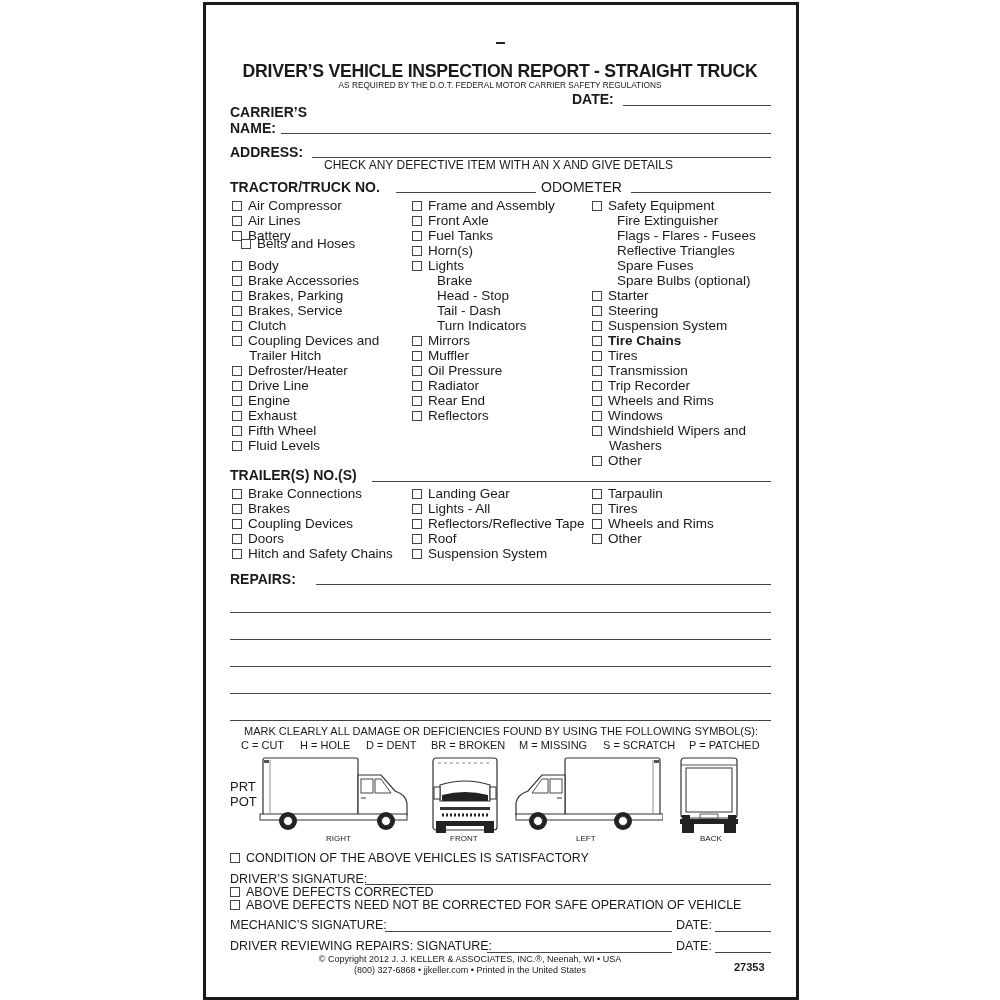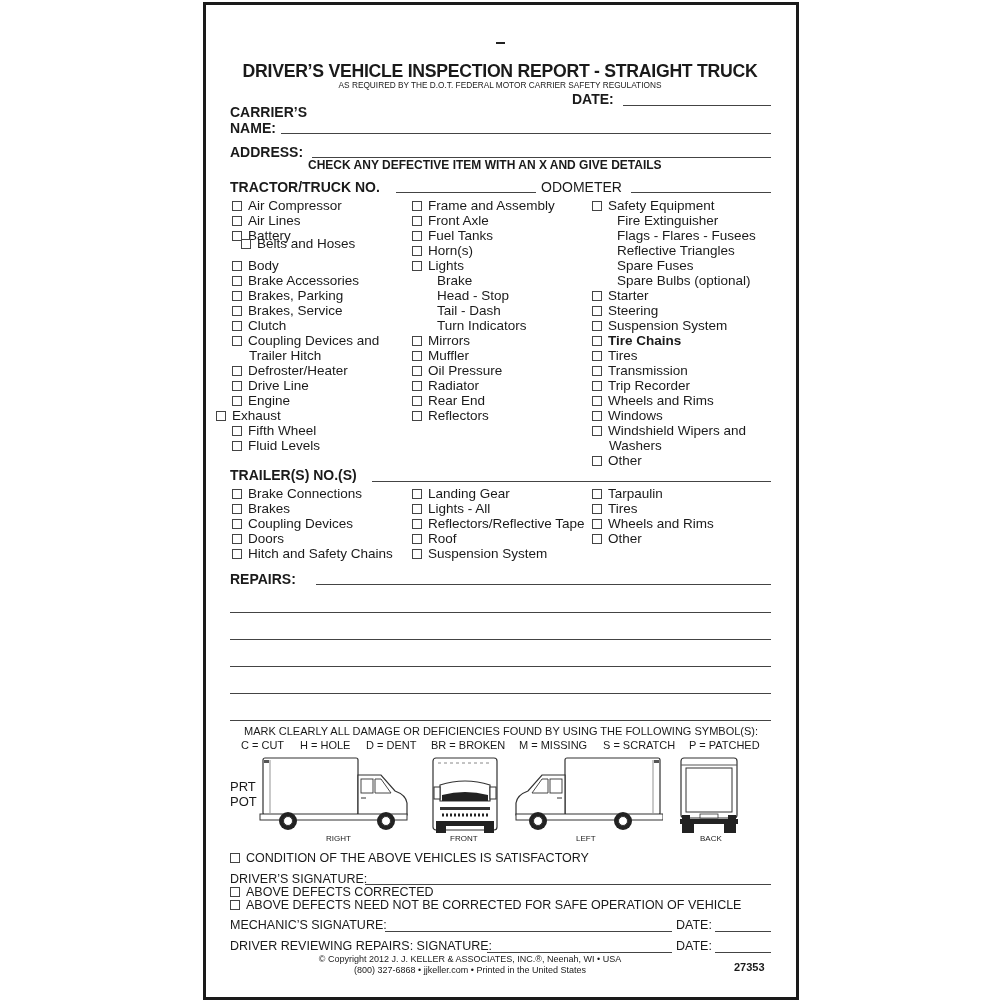--- a/index.html
+++ b/index.html
@@ -30,21 +30,21 @@
 
 <div class="abs lbl" style="left:572px; top:91px;">DATE:</div>
 <div class="line" style="left:623px; top:105px; width:148px;"></div>
 
 <div class="abs lbl" style="left:230px; top:104px;">CARRIER’S</div>
 <div class="abs lbl" style="left:230px; top:120px;">NAME:</div>
 <div class="line" style="left:281px; top:133px; width:490px;"></div>
 
 <div class="abs lbl" style="left:230px; top:144px;">ADDRESS:</div>
 <div class="line" style="left:312px; top:157px; width:459px;"></div>
-<div class="abs note" style="left:308px; top:158px;font-weight:bold;">CHECK ANY DEFECTIVE ITEM WITH AN X AND GIVE DETAILS</div>
+<div class="abs note" style="left:324px; top:158px;">CHECK ANY DEFECTIVE ITEM WITH AN X AND GIVE DETAILS</div>
 
 <div class="abs lbl" style="left:230px; top:179px;">TRACTOR/TRUCK NO.</div>
 <div class="line" style="left:396px; top:192px; width:140px;"></div>
 <div class="abs" style="left:541px; top:179px; font-size:14px;">ODOMETER</div>
 <div class="line" style="left:631px; top:192px; width:140px;"></div>
 
 <div id="tractor-col1">
     <div class="item" style="left: 232px; top: 198px;"><span class="cb"></span><span>Air Compressor</span></div>
     <div class="item" style="left: 232px; top: 213px;"><span class="cb"></span><span>Air Lines</span></div>
     <div class="item" style="left: 232px; top: 228px;"><span class="cb"></span><span>Battery</span></div>
@@ -52,21 +52,21 @@
     <div class="item" style="left: 232px; top: 258px;"><span class="cb"></span><span>Body</span></div>
     <div class="item" style="left: 232px; top: 273px;"><span class="cb"></span><span>Brake Accessories</span></div>
     <div class="item" style="left: 232px; top: 288px;"><span class="cb"></span><span>Brakes, Parking</span></div>
     <div class="item" style="left: 232px; top: 303px;"><span class="cb"></span><span>Brakes, Service</span></div>
     <div class="item" style="left: 232px; top: 318px;"><span class="cb"></span><span>Clutch</span></div>
     <div class="item" style="left: 232px; top: 333px;"><span class="cb"></span><span>Coupling Devices and</span></div>
     <div class="item" style="left: 232px; top: 348px;"><span style="padding-left: 17px;">Trailer Hitch</span></div>
     <div class="item" style="left: 232px; top: 363px;"><span class="cb"></span><span>Defroster/Heater</span></div>
     <div class="item" style="left: 232px; top: 378px;"><span class="cb"></span><span>Drive Line</span></div>
     <div class="item" style="left: 232px; top: 393px;"><span class="cb"></span><span>Engine</span></div>
-    <div class="item" style="left: 216px; top: 408px;"><span class="cb"></span><span>Exhaust</span></div>
+    <div class="item" style="left: 232px; top: 408px;"><span class="cb"></span><span>Exhaust</span></div>
     <div class="item" style="left: 232px; top: 423px;"><span class="cb"></span><span>Fifth Wheel</span></div>
     <div class="item" style="left: 232px; top: 438px;"><span class="cb"></span><span>Fluid Levels</span></div>
   </div>
 <div id="tractor-col2">
     <div class="item" style="left: 412px; top: 198px;"><span class="cb"></span><span>Frame and Assembly</span></div>
     <div class="item" style="left: 412px; top: 213px;"><span class="cb"></span><span>Front Axle</span></div>
     <div class="item" style="left: 412px; top: 228px;"><span class="cb"></span><span>Fuel Tanks</span></div>
     <div class="item" style="left: 412px; top: 243px;"><span class="cb"></span><span>Horn(s)</span></div>
     <div class="item" style="left: 412px; top: 258px;"><span class="cb"></span><span>Lights</span></div>
     <div class="item" style="left: 412px; top: 273px;"><span style="padding-left: 25px;">Brake</span></div>

